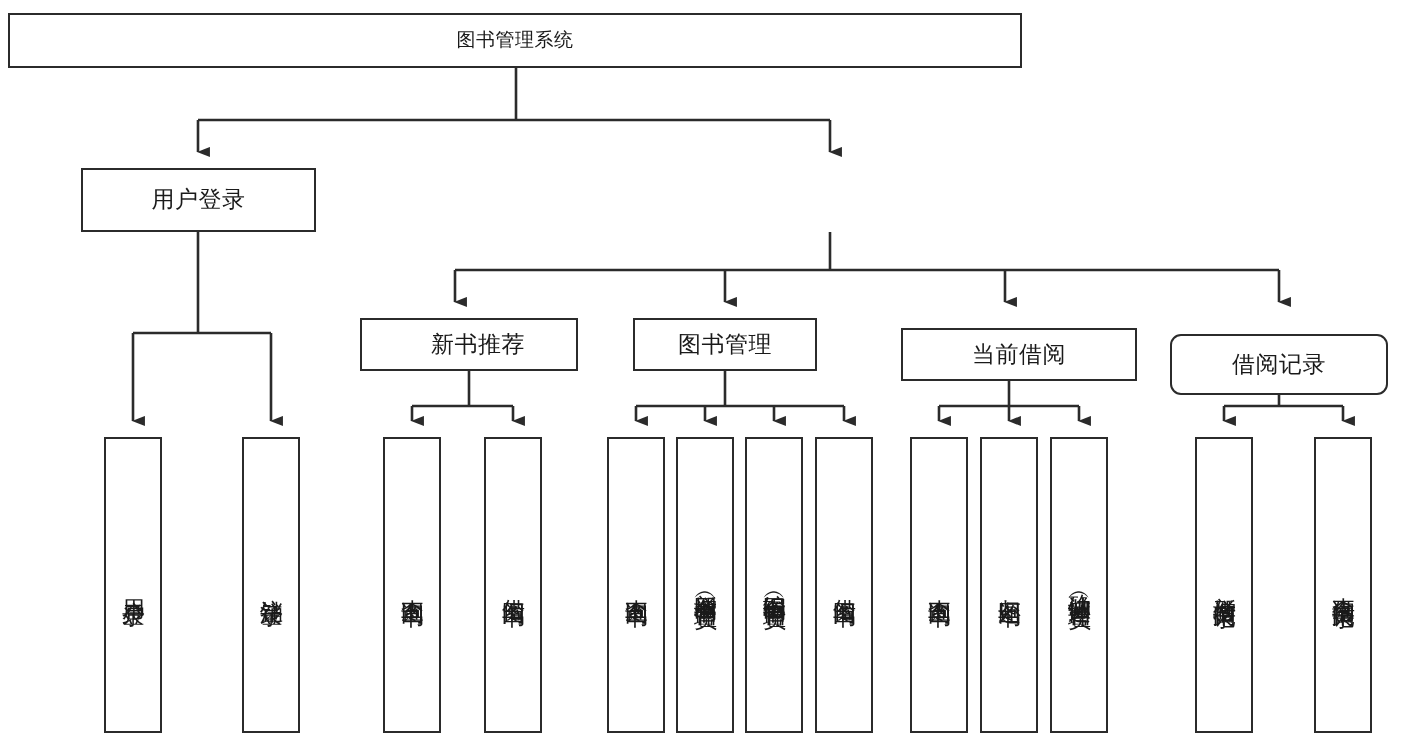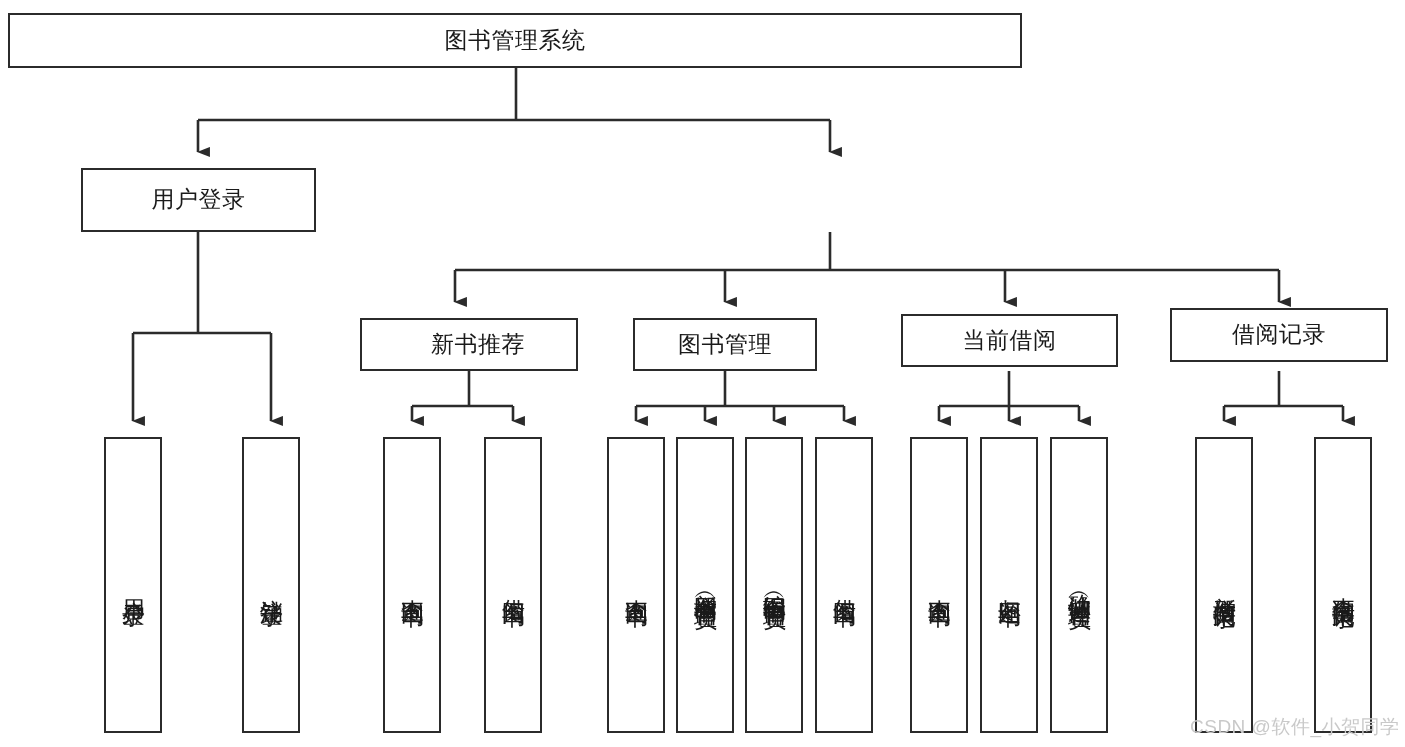--- a/index.html
+++ b/index.html
@@ -39,21 +39,21 @@
   .node .label {
     display: block;
     text-align: center;
     line-height: 1.18;
     letter-spacing: 0.5px;
   }
   .node.horiz .label {
     font-size: 23px;
   }
   .node.root .label {
-    font-size: 23px;
+    font-size: 19px;
   }
   .node.vert {
     align-items: center;
     justify-content: center;
   }
   .node.vert .label {
     writing-mode: vertical-rl;
     text-orientation: upright;
     font-size: 23px;
     line-height: 1.12;
@@ -131,24 +131,24 @@
   <div class="node horiz" style="left:81px; top:168px; width:235px; height:64px;">
     <span class="label">用户登录</span>
   </div>
 
   <div class="node horiz" style="left:360px; top:318px; width:218px; height:53px;padding-left:18px;">
     <span class="label">新书推荐</span>
   </div>
   <div class="node horiz" style="left:633px; top:318px; width:184px; height:53px;">
     <span class="label">图书管理</span>
   </div>
-  <div class="node horiz" style="left:901px; top:314px; width:217px; height:53px;">
+  <div class="node horiz" style="left:901px; top:328px; width:236px; height:53px;">
     <span class="label">当前借阅</span>
   </div>
-  <div class="node horiz" style="left:1170px; top:308px; width:218px; height:54px;">
+  <div class="node horiz" style="left:1170px; top:334px; width:218px; height:61px;border-radius:11px;">
     <span class="label">借阅记录</span>
   </div>
 
   <div class="node vert" style="left:104px; top:437px; width:58px; height:296px;">
     <span class="label">用户登录</span>
   </div>
   <div class="node vert" style="left:242px; top:437px; width:58px; height:296px;">
     <span class="label">注销登录</span>
   </div>
 
@@ -182,15 +182,14 @@
     <span class="label">确认归还（管理员）</span>
   </div>
 
   <div class="node vert" style="left:1195px; top:437px; width:58px; height:296px;">
     <span class="label">新增借阅记录</span>
   </div>
   <div class="node vert" style="left:1314px; top:437px; width:58px; height:296px;">
     <span class="label">查询借阅记录</span>
   </div>
 
-  <div class="watermark" style="left:1190px; top:714px;">CSDN @软件_小贺同学</div>
 
 </div>
 
 </body></html>

